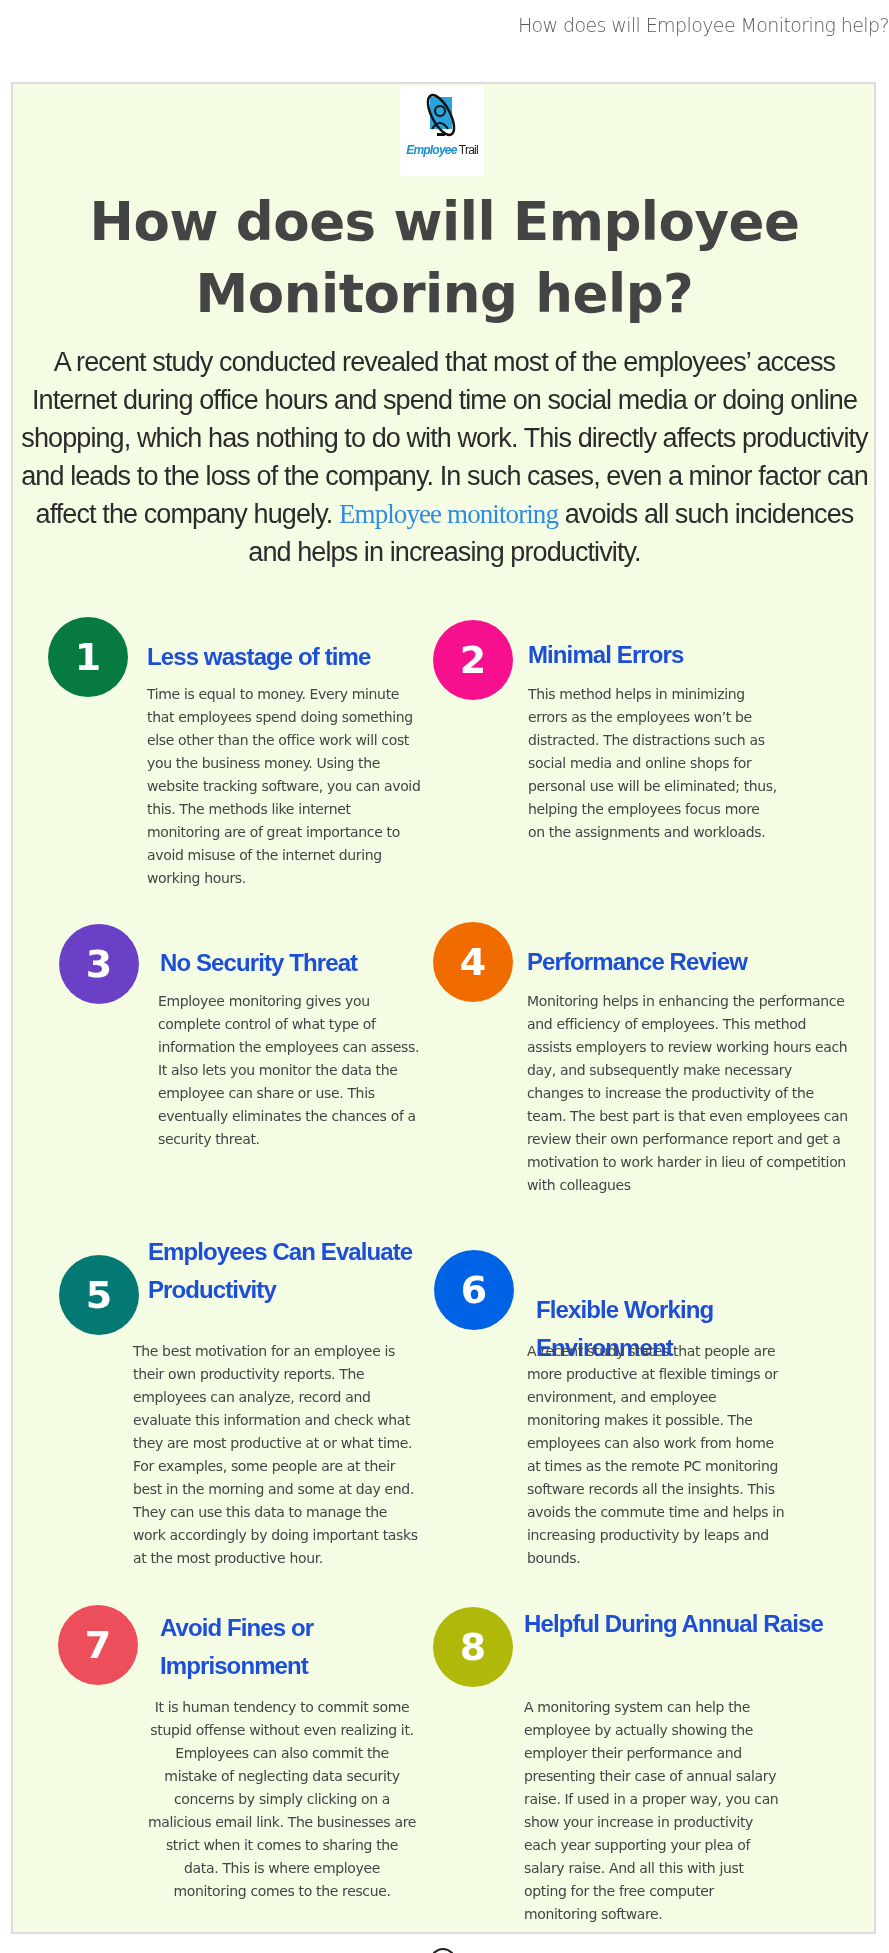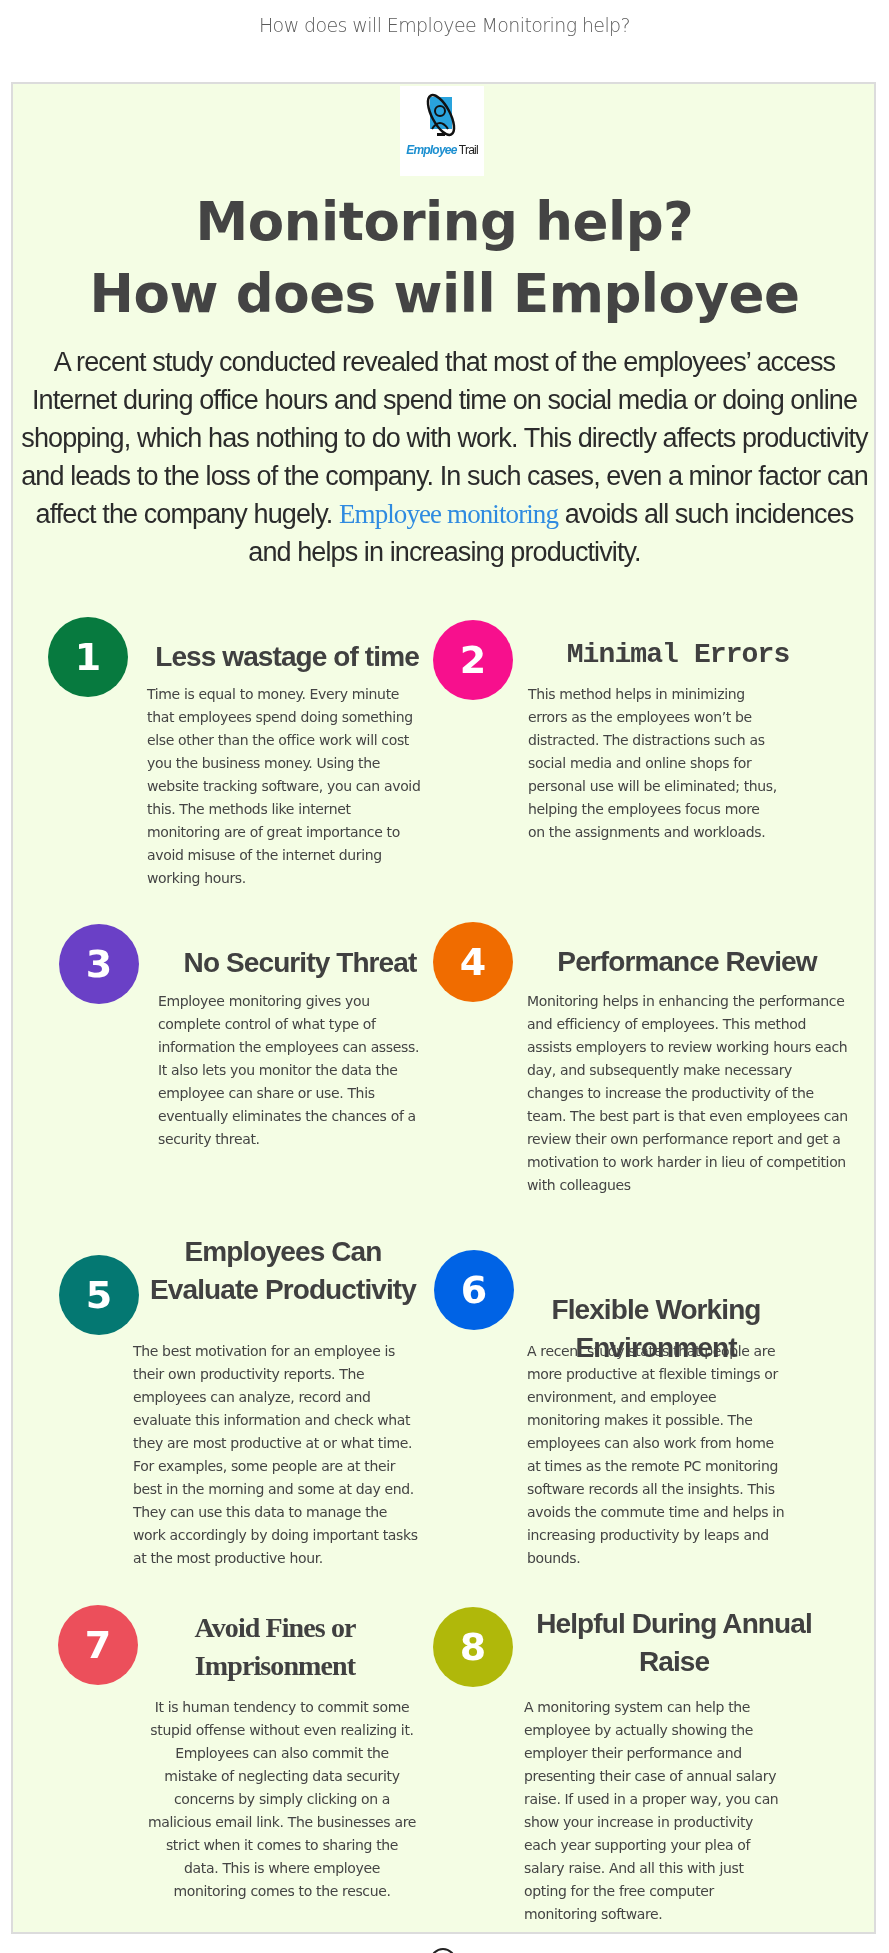--- a/index.html
+++ b/index.html
@@ -1,28 +1,28 @@
 <!DOCTYPE html>
 <html><head>
 <meta charset="utf-8">
 <style>
   html, body { margin:0; padding:0; background:#ffffff; }
   body { width:889px; height:1953px; position:relative; overflow:hidden; font-family:"Liberation Sans", sans-serif; }
-  .page-title { position:absolute; left:0; top:14px; width:889px; text-align:center; font-family:"DejaVu Sans", sans-serif; font-weight:300; font-size:19px; color:#5a5a5a; letter-spacing:-0.6px; }
+  .page-title { position:absolute; left:0; top:14px; width:889px; text-align:right; font-family:"DejaVu Sans", sans-serif; font-weight:300; font-size:19px; color:#5a5a5a; letter-spacing:-0.6px; }
   .frame { position:absolute; left:11px; top:82px; width:861px; height:1848px; background:#f4fde4; border:2px solid #dcdcdc; }
   .logo { position:absolute; left:400px; top:86px; width:84px; height:90px; background:#ffffff; }
   .logo svg { position:absolute; left:18px; top:3px; }
   .logo-text { position:absolute; left:0; top:57px; width:84px; text-align:center; font-size:12px; letter-spacing:-0.8px; }
   .logo-text .a { color:#1c8fd0; font-style:italic; font-weight:bold; }
   .logo-text .b { color:#222; }
   .h1 { position:absolute; left:20px; top:186px; width:849px; text-align:center; font-family:"DejaVu Sans", sans-serif; font-weight:bold; font-size:53px; line-height:72px; color:#444444; letter-spacing:-0.5px; }
   .intro { position:absolute; left:16px; top:343px; width:857px; text-align:center; font-family:"Liberation Sans", sans-serif; font-size:27px; line-height:38px; color:#2b2b2b; letter-spacing:-0.9px; transform-origin:center top; }
   .intro a { color:#2f8be0; text-decoration:none;font-family:Liberation Serif, serif; }
   .circle { position:absolute; width:80px; height:80px; border-radius:50%; color:#fff; font-family:"DejaVu Sans", sans-serif; font-weight:bold; font-size:38px; line-height:80px; text-align:center; }
-  .title { position:absolute; font-family:"Liberation Sans", sans-serif; font-weight:bold; font-size:28px; line-height:38px; color:#404040; letter-spacing:-0.9px;text-align:center; }
+  .title { position:absolute; font-family:"Liberation Sans", sans-serif; font-weight:bold; font-size:24px; line-height:38px; color:#1d4ed8; letter-spacing:-0.9px; }
   .body-text { position:absolute; font-family:"DejaVu Sans", sans-serif; font-size:14px; line-height:23px; color:#444444; letter-spacing:-0.35px; }
 </style>
 </head>
 <body>
 
 <div class="page-title">How does will Employee Monitoring help?</div>
 
 <div class="frame"></div>
 
 <div class="logo">
@@ -30,51 +30,51 @@
     <path d="M12 8 L34 8 L34 40 L12 40 Z" fill="#29a3dd"></path>
     <ellipse cx="23" cy="26" rx="9" ry="22" transform="rotate(-28 23 26)" fill="none" stroke="#111" stroke-width="2.5"></ellipse>
     <circle cx="22" cy="22" r="5" fill="none" stroke="#111" stroke-width="2"></circle>
     <path d="M14 40 Q22 28 30 40" fill="none" stroke="#111" stroke-width="2"></path>
     <rect x="19" y="44" width="8" height="3" fill="#111"></rect>
   </svg>
   <div class="logo-text"><span class="a">Employee</span> <span class="b">Trail</span></div>
 </div>
 
 <div class="h1">
+  <div>How does will Employee</div>
   <div>Monitoring help?</div>
-  <div>How does will Employee</div>
 </div>
 
 <div class="intro"><span>A recent study conducted revealed that most of the employees’ access Internet during office hours and spend time on social media or doing online shopping, which has nothing to do with work. This directly affects productivity and leads to the loss of the company. In such cases, even a minor factor can affect the company hugely. </span><a href="#">Employee monitoring</a><span> avoids all such incidences and helps in increasing productivity.</span></div>
 
 <div class="circle" style="left:48px;top:617px;background:#077a3f;">1</div>
 <div class="title" style="left:147px;top:638px;width:280px;">Less wastage of time</div>
 <div class="body-text" style="left:147px;top:683px;width:280px;">Time is equal to money. Every minute that employees spend doing something else other than the office work will cost you the business money. Using the website tracking software, you can avoid this. The methods like internet monitoring are of great importance to avoid misuse of the internet during working hours.</div>
 
 <div class="circle" style="left:433px;top:620px;background:#f7108d;">2</div>
-<div class="title" style="left:528px;top:636px;width:300px;font-family:Liberation Mono, monospace;">Minimal Errors</div>
+<div class="title" style="left:528px;top:636px;width:300px;">Minimal Errors</div>
 <div class="body-text" style="left:528px;top:683px;width:252px;">This method helps in minimizing errors as the employees won’t be distracted. The distractions such as social media and online shops for personal use will be eliminated; thus, helping the employees focus more on the assignments and workloads.</div>
 
 <div class="circle" style="left:59px;top:924px;background:#6a40c6;">3</div>
 <div class="title" style="left:160px;top:944px;width:280px;">No Security Threat</div>
 <div class="body-text" style="left:158px;top:990px;width:266px;">Employee monitoring gives you complete control of what type of information the employees can assess. It also lets you monitor the data the employee can share or use. This eventually eliminates the chances of a security threat.</div>
 
 <div class="circle" style="left:433px;top:922px;background:#f06c00;">4</div>
 <div class="title" style="left:527px;top:943px;width:320px;">Performance Review</div>
 <div class="body-text" style="left:527px;top:990px;width:322px;">Monitoring helps in enhancing the performance and efficiency of employees. This method assists employers to review working hours each day, and subsequently make necessary changes to increase the productivity of the team. The best part is that even employees can review their own performance report and get a motivation to work harder in lieu of competition with colleagues</div>
 
 <div class="circle" style="left:59px;top:1255px;background:#047872;">5</div>
 <div class="title" style="left:148px;top:1233px;width:270px;">Employees Can Evaluate Productivity</div>
 <div class="body-text" style="left:133px;top:1340px;width:286px;">The best motivation for an employee is their own productivity reports. The employees can analyze, record and evaluate this information and check what they are most productive at or what time. For examples, some people are at their best in the morning and some at day end. They can use this data to manage the work accordingly by doing important tasks at the most productive hour.</div>
 
 <div class="circle" style="left:434px;top:1250px;background:#0063e5;">6</div>
 <div class="title" style="left:536px;top:1259px;width:240px;margin-top:32px;">Flexible Working Environment</div>
 <div class="body-text" style="left:527px;top:1340px;width:262px;">A recent study states that people are more productive at flexible timings or environment, and employee monitoring makes it possible. The employees can also work from home at times as the remote PC monitoring software records all the insights. This avoids the commute time and helps in increasing productivity by leaps and bounds.</div>
 
 <div class="circle" style="left:58px;top:1605px;background:#ec4f5b;">7</div>
-<div class="title" style="left:160px;top:1609px;width:230px;font-family:Liberation Serif, serif;">Avoid Fines or Imprisonment</div>
+<div class="title" style="left:160px;top:1609px;width:230px;">Avoid Fines or Imprisonment</div>
 <div class="body-text" style="left:148px;top:1696px;width:268px;text-align:center;">It is human tendency to commit some stupid offense without even realizing it. Employees can also commit the mistake of neglecting data security concerns by simply clicking on a malicious email link. The businesses are strict when it comes to sharing the data. This is where employee monitoring comes to the rescue.</div>
 
 <div class="circle" style="left:433px;top:1607px;background:#b0b80a;">8</div>
 <div class="title" style="left:524px;top:1605px;width:300px;">Helpful During Annual Raise</div>
 <div class="body-text" style="left:524px;top:1696px;width:262px;">A monitoring system can help the employee by actually showing the employer their performance and presenting their case of annual salary raise. If used in a proper way, you can show your increase in productivity each year supporting your plea of salary raise. And all this with just opting for the free computer monitoring software.</div>
 
 <div style="position:absolute;left:430px;top:1948px;width:22px;height:22px;border:2px solid #222;border-radius:50%;"></div>
 
 </body></html>

